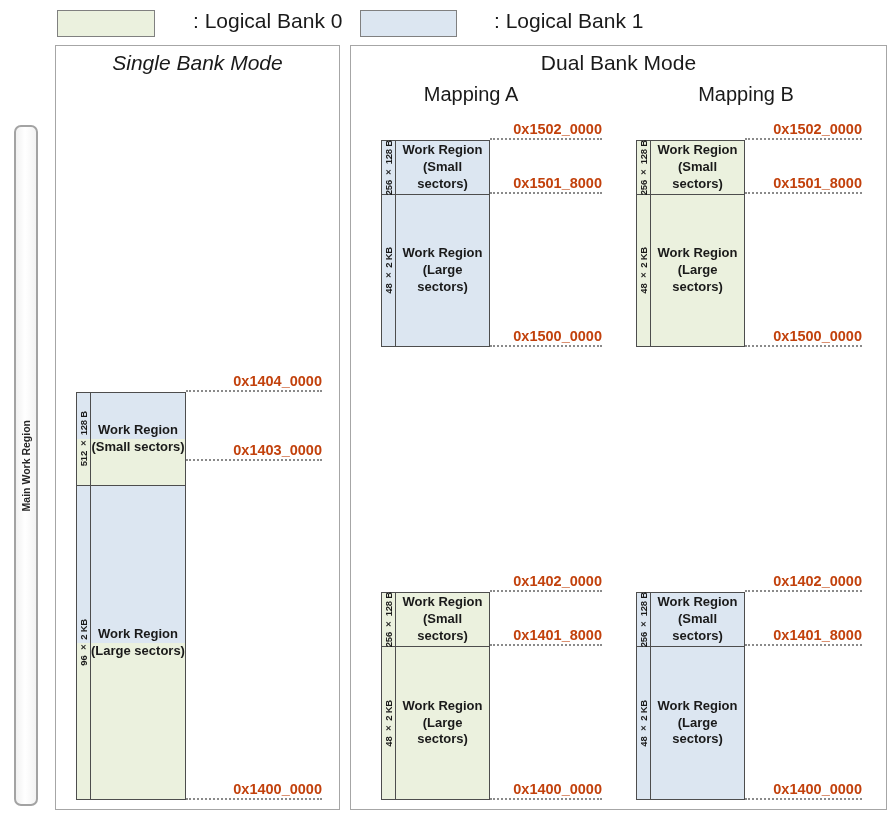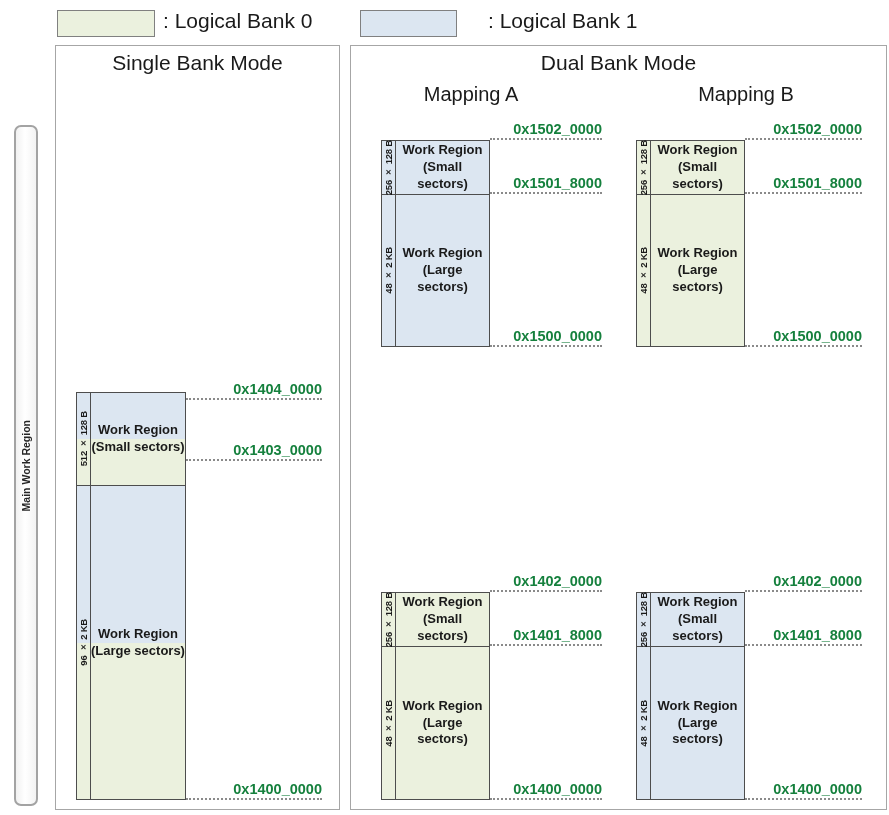--- a/index.html
+++ b/index.html
@@ -3,21 +3,21 @@
 <meta charset="utf-8">
 <style>
   html,body{margin:0;padding:0;background:#fff;}
   body{
     width:889px;height:815px;position:relative;overflow:hidden;
     font-family:"Liberation Sans",sans-serif;color:#1a1a1a;
     -webkit-font-smoothing:antialiased;
   }
   
   .legend-swatch{position:absolute;border:1.5px solid #808080;box-sizing:border-box;}
-  .legend-label{position:absolute;font-size:21px;white-space:nowrap;}
+  .legend-label{position:absolute;font-size:21px;white-space:nowrap;margin-left:30px;}
   
   .panel{position:absolute;border:1.3px solid #a6a6a6;background:#fff;box-sizing:border-box;}
   .panel-title{text-align:center;font-size:21px;margin-top:5px;}
   .mapping-title{position:absolute;top:37px;text-align:center;font-size:20px;}
   
   .mwr-bar{position:absolute;left:14px;top:125px;width:24px;height:681px;
     border:2.2px solid #a3a3a3;border-radius:7px;box-sizing:border-box;
     background:linear-gradient(to right,#f1f1f1,#ffffff 45%,#f3f3f3);
     display:flex;align-items:center;justify-content:center;}
   .vtext{writing-mode:vertical-rl;transform:rotate(180deg);white-space:nowrap;}
@@ -32,33 +32,33 @@
   .fill{flex:1;}
   .strip{width:14px;border-right:1.2px solid #4d4d4d;box-sizing:border-box;position:relative;z-index:1;
     display:flex;align-items:center;justify-content:center;}
   .strip-label{font-size:9.5px;font-weight:bold;letter-spacing:-0.2px;color:#1a1a1a;}
   .main-cell{flex:1;position:relative;z-index:1;display:flex;flex-direction:column;
     align-items:center;justify-content:center;text-align:center;
     font-size:13px;font-weight:bold;line-height:1.3;color:#1a1a1a;}
   
   .addr{position:absolute;height:22px;border-bottom:2px dotted #8a8a8a;box-sizing:border-box;}
   .addr-text{position:absolute;right:0;bottom:1px;font-size:14.5px;font-weight:bold;
-    white-space:nowrap;color:#15803d;}
+    white-space:nowrap;color:#c2410c;}
 </style>
 </head>
 <body>
 
 <div>
 
   <div class="legend-swatch" style="left: 57px; top: 10px; width: 98px; height: 27px; background-color: rgb(235, 241, 222);"></div>
   <div class="legend-label" style="left:163px;top:9px;">: Logical Bank 0</div>
   <div class="legend-swatch" style="left: 360px; top: 10px; width: 97px; height: 27px; background-color: rgb(220, 230, 241);"></div>
-  <div class="legend-label" style="left:488px;top:9px;">: Logical Bank 1</div>
-
-  <div class="panel" style="left:55px;top:45px;width:285px;height:765px;">
+  <div class="legend-label" style="left:464px;top:9px;">: Logical Bank 1</div>
+
+  <div class="panel" style="left:55px;top:45px;width:285px;height:765px;font-style:italic;">
     <div class="panel-title">Single Bank Mode</div>
   </div>
 
   <div class="mwr-bar">
     <span class="vtext mwr-label">Main Work Region</span>
   </div>
 
   <div class="panel" style="left:350px;top:45px;width:537px;height:765px;">
     <div class="panel-title">Dual Bank Mode</div>
     <div class="mapping-title" style="left:290px;width:210px;">Mapping B</div>
@@ -86,21 +86,21 @@
       </div>
       <div class="strip">
         <span class="vtext strip-label">96 × 2 KB</span>
       </div>
       <div class="main-cell">
         <div>Work Region</div>
         <div>(Large sectors)</div>
       </div>
     </div>
   </div>
-  <div class="addr" style="left:186px;top:378px;width:136px;">
+  <div class="addr" style="left:186px;top:370px;width:136px;">
     <span class="addr-text">0x1404_0000</span>
     </div>
   <div class="addr" style="left:186px;top:439px;width:136px;">
     <span class="addr-text">0x1403_0000</span>
     </div>
   <div class="addr" style="left:186px;top:778px;width:136px;">
     <span class="addr-text">0x1400_0000</span>
     </div>
 
   <div class="memblock" style="left:381px;top:140px;width:109px;height:207px;">

